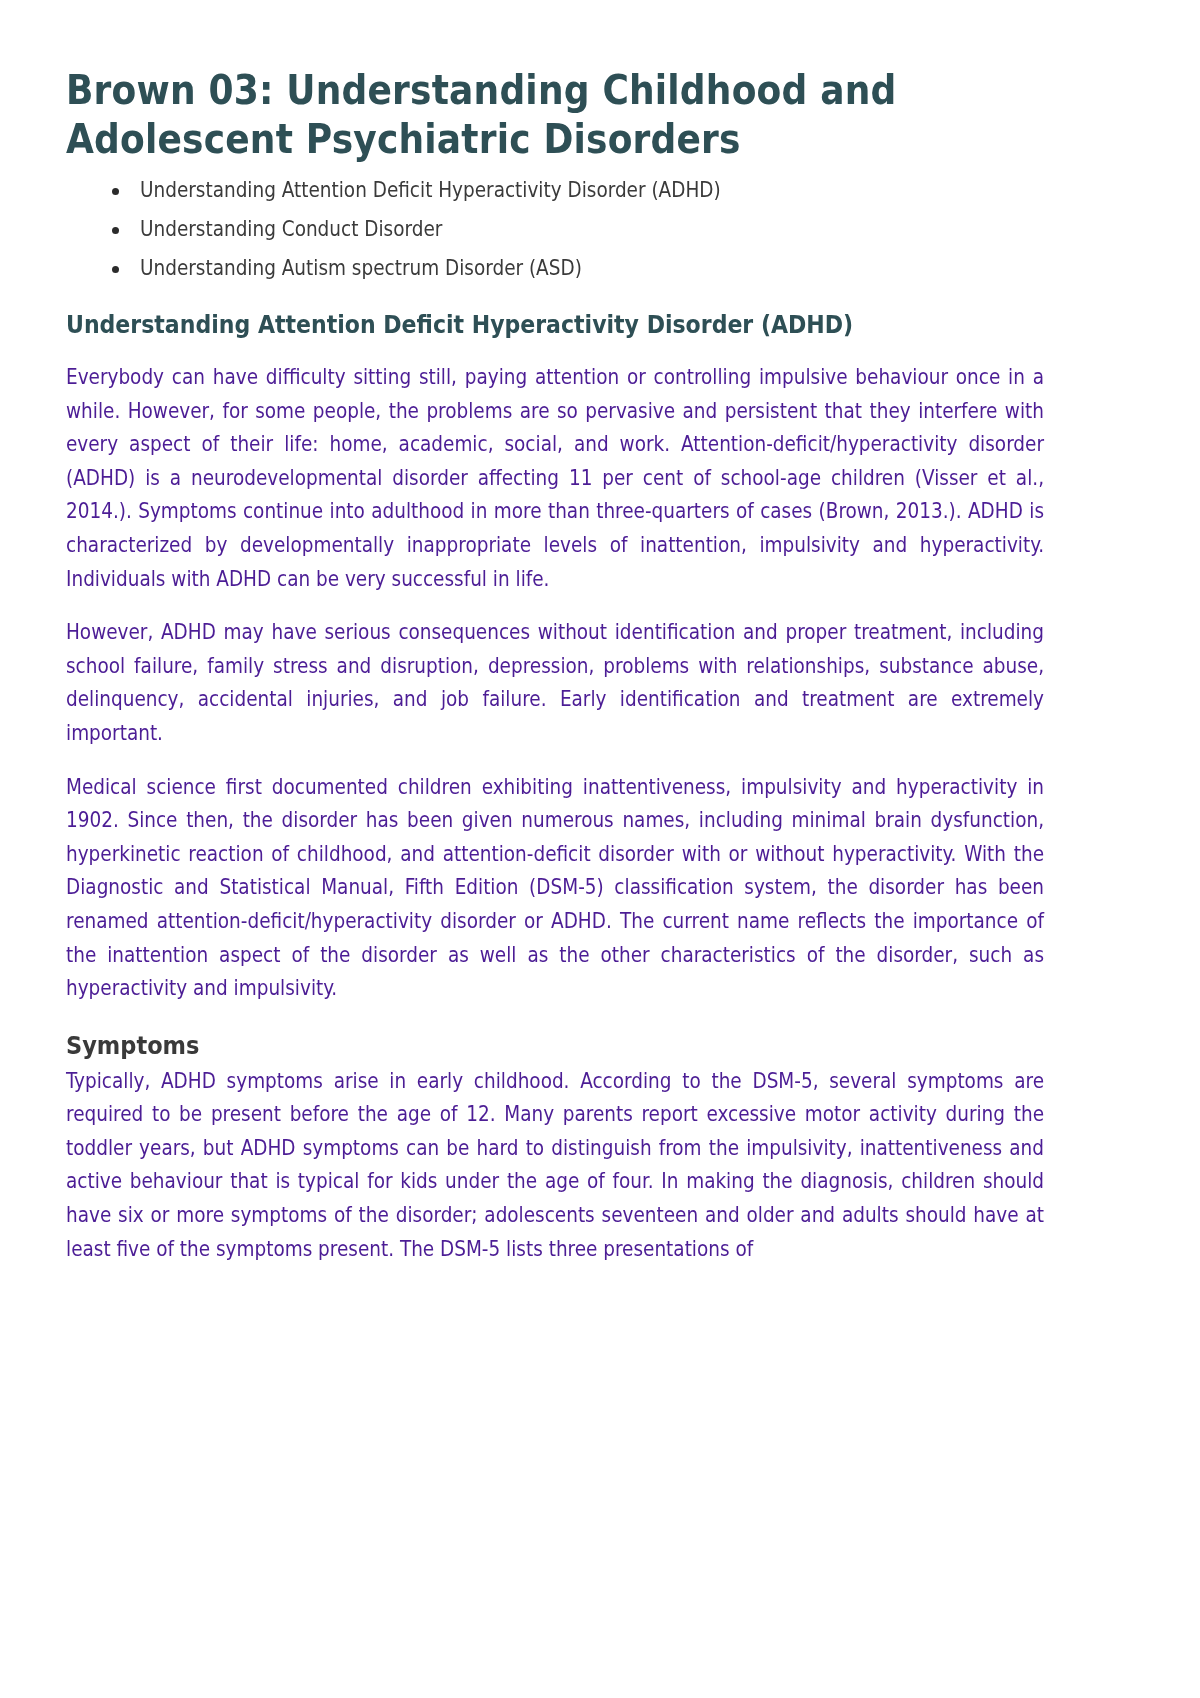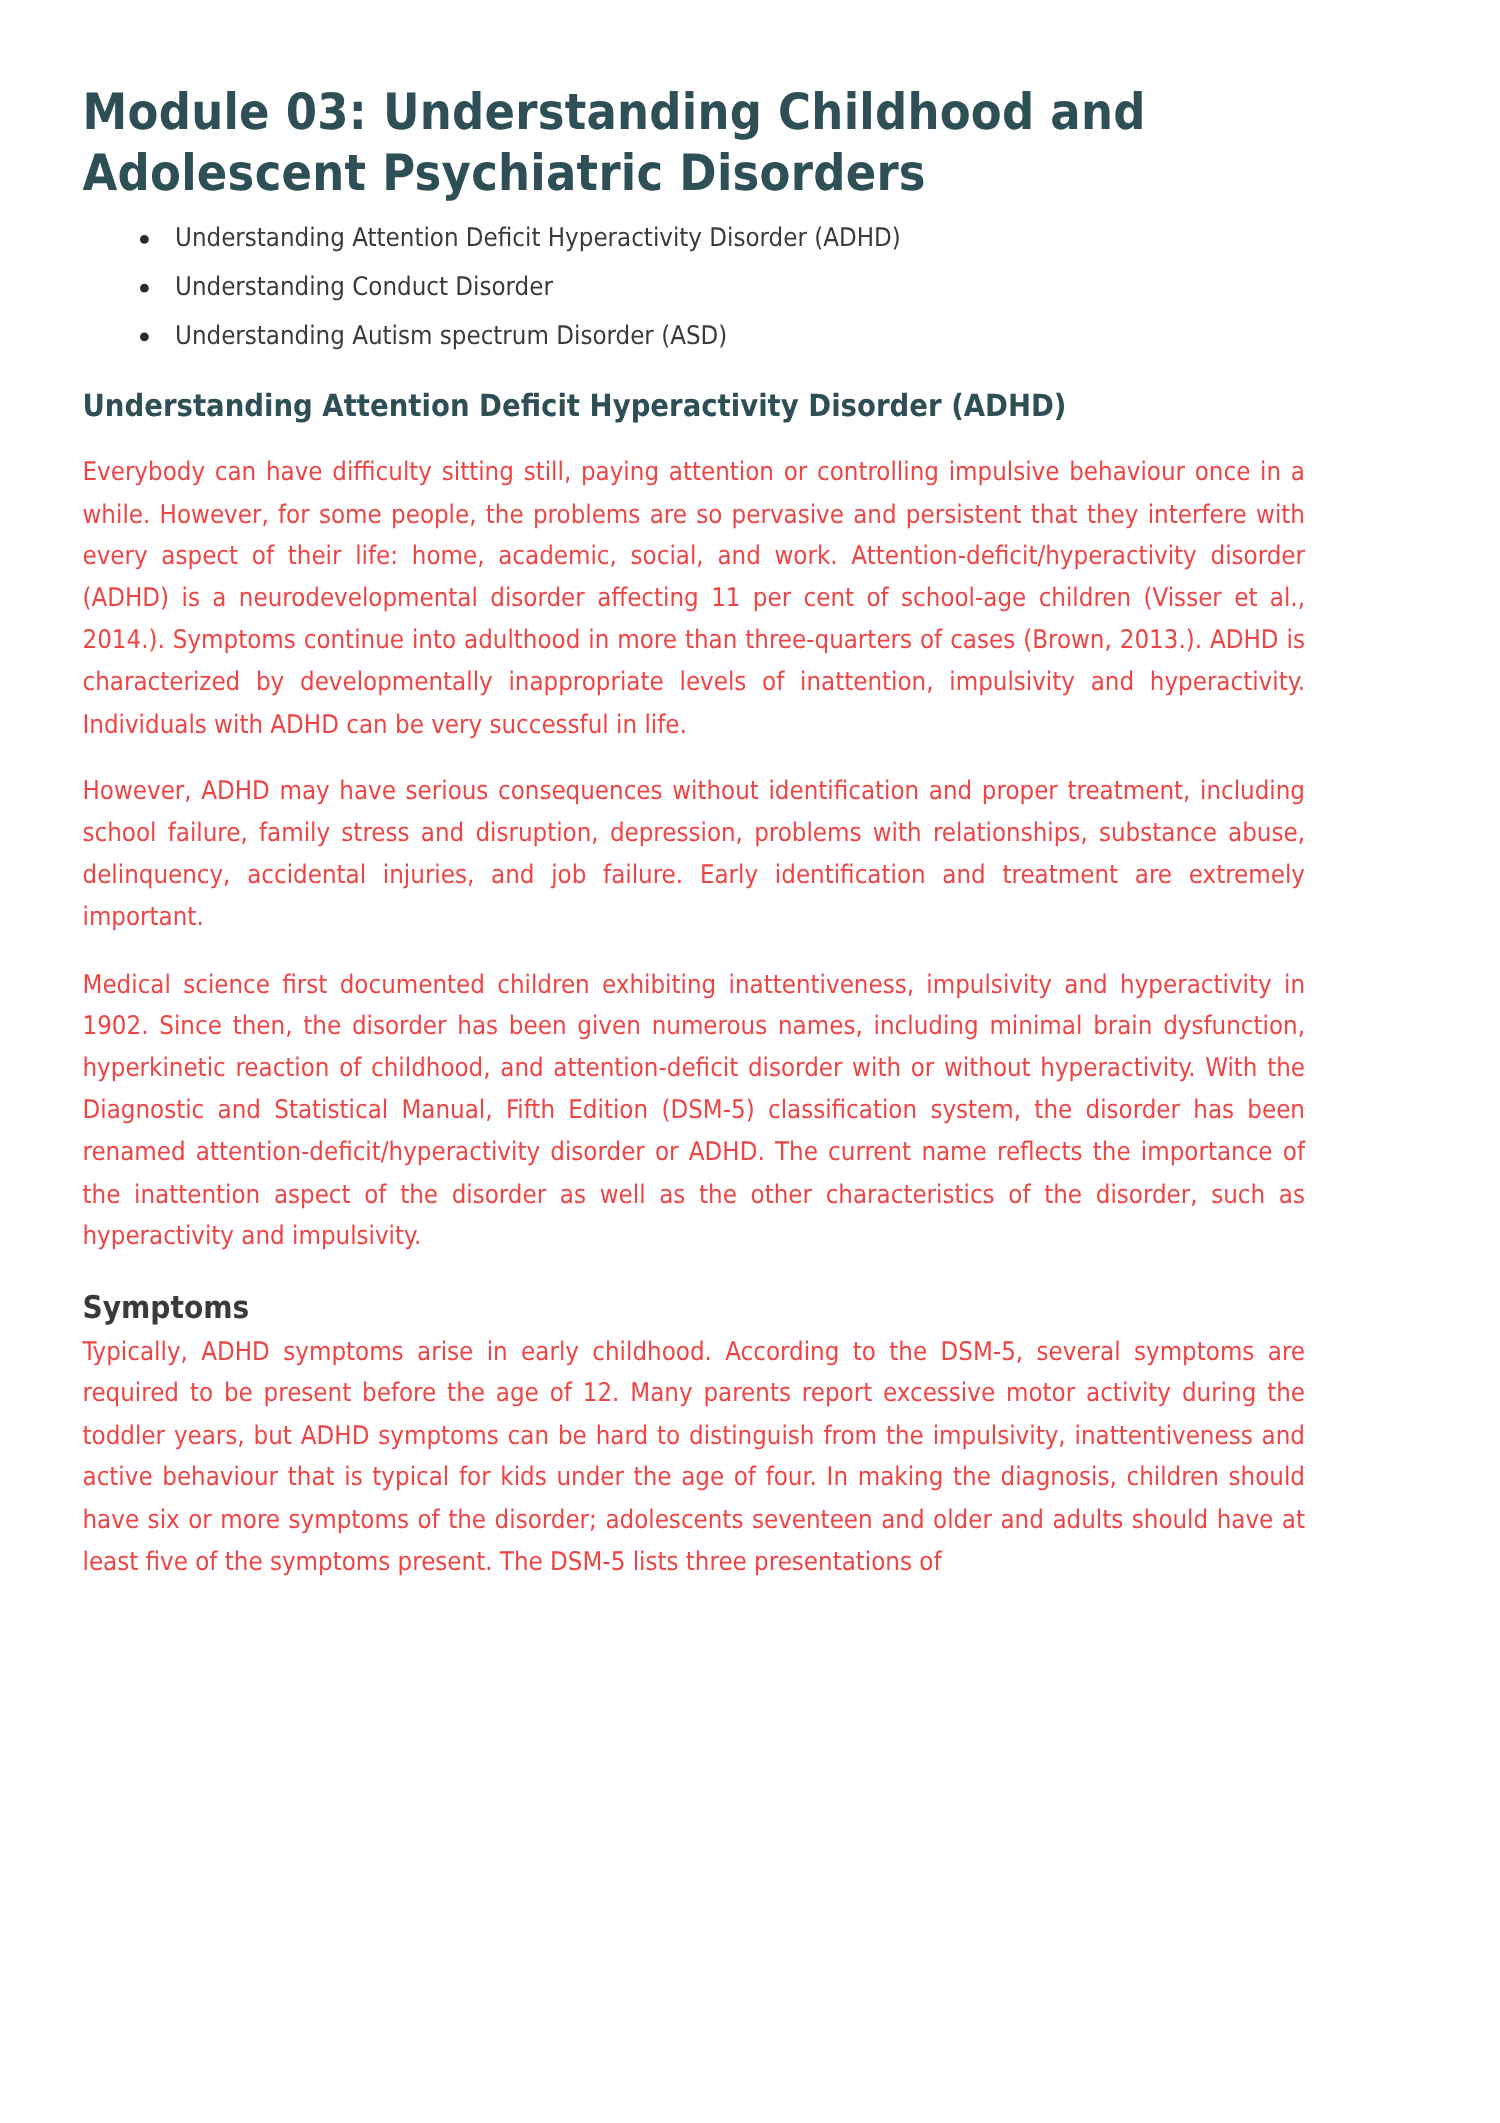--- a/index.html
+++ b/index.html
@@ -91,42 +91,42 @@
     color: #3a3a3a;
     font-size: 25px;
     line-height: 26px;
     font-weight: bold;
   }
 
   
   p.body-par {
     margin: 20px 0 0 0;
     padding: 0;
-    color: #ef4444;
+    color: #4c1d95;
     font-size: 20.5px;
     line-height: 33.6px;
     text-align: justify;
     text-justify: inter-word;
     font-weight: normal;
     hyphens: none;
   }
   p.body-par.first {
     margin-top: 21px;
   }
   p.body-par.tight {
     margin-top: 6px;
   }
 </style>
 </head>
 <body>
 
 <div class="page">
   <div class="content">
 
-    <h1 class="doc-title">Module 03: Understanding Childhood and Adolescent Psychiatric Disorders</h1>
+    <h1 class="doc-title">Brown 03: Understanding Childhood and Adolescent Psychiatric Disorders</h1>
 
 
     <ul class="cover-list">
       <li>
         <span>Understanding Attention Deficit Hyperactivity Disorder (ADHD)</span>
       </li>
       <li>
         <span>Understanding Conduct Disorder</span>
       </li>
       <li>

